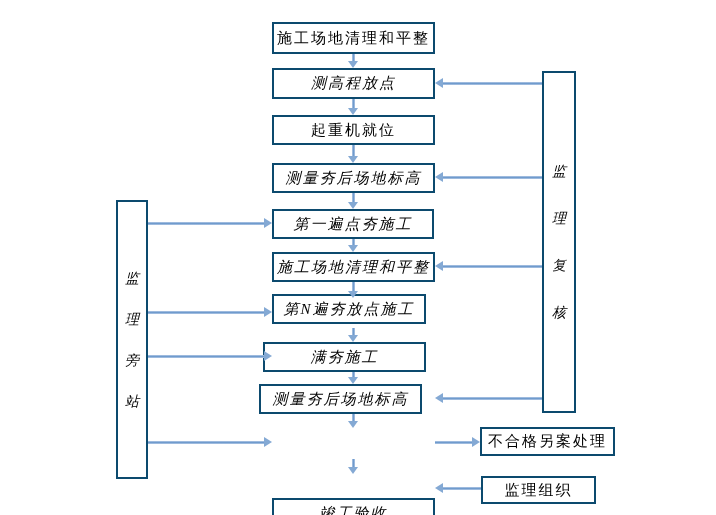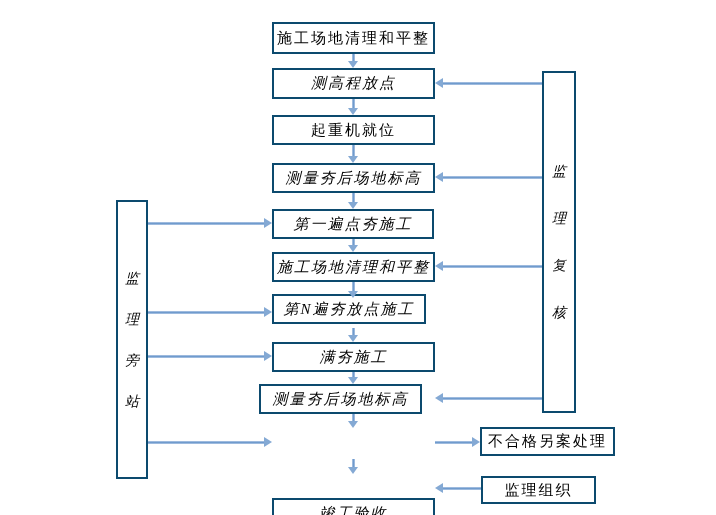--- a/index.html
+++ b/index.html
@@ -62,21 +62,21 @@
 
 <div id="canvas">
 
   <div class="box" style="left:272px;top:22px;width:163px;height:32px">施工场地清理和平整</div>
   <div class="box kai" style="left:272px;top:68px;width:163px;height:31px">测高程放点</div>
   <div class="box" style="left:272px;top:115px;width:163px;height:30px">起重机就位</div>
   <div class="box kai" style="left:272px;top:163px;width:163px;height:30px">测量夯后场地标高</div>
   <div class="box kai" style="left:272px;top:209px;width:162px;height:30px">第一遍点夯施工</div>
   <div class="box kai" style="left:272px;top:252px;width:163px;height:30px">施工场地清理和平整</div>
   <div class="box kai" style="left:272px;top:294px;width:154px;height:30px">第N遍夯放点施工</div>
-  <div class="box kai" style="left:272px;top:342px;width:163px;height:30px">满夯施工</div>
+  <div class="box kai" style="left:263px;top:342px;width:163px;height:30px">满夯施工</div>
   <div class="box kai" style="left:259px;top:384px;width:163px;height:30px">测量夯后场地标高</div>
   <div class="box kai" style="left:272px;top:498px;width:163px;height:30px">竣工验收</div>
 
   <div class="box vbox" style="left:116px;top:200px;width:32px;height:279px;font-size:14px;line-height:41px">监<br>理<br>旁<br>站</div>
   <div class="box vbox" style="left:542px;top:71px;width:34px;height:342px;font-size:14px;line-height:47px">监<br>理<br>复<br>核</div>
 
   <div class="box" style="left:480px;top:427px;width:135px;height:29px">不合格另案处理</div>
   <div class="box" style="left:481px;top:476px;width:115px;height:28px">监理组织</div>
 
   <div class="varrow" style="left:348px;top:54px;height:14px">

